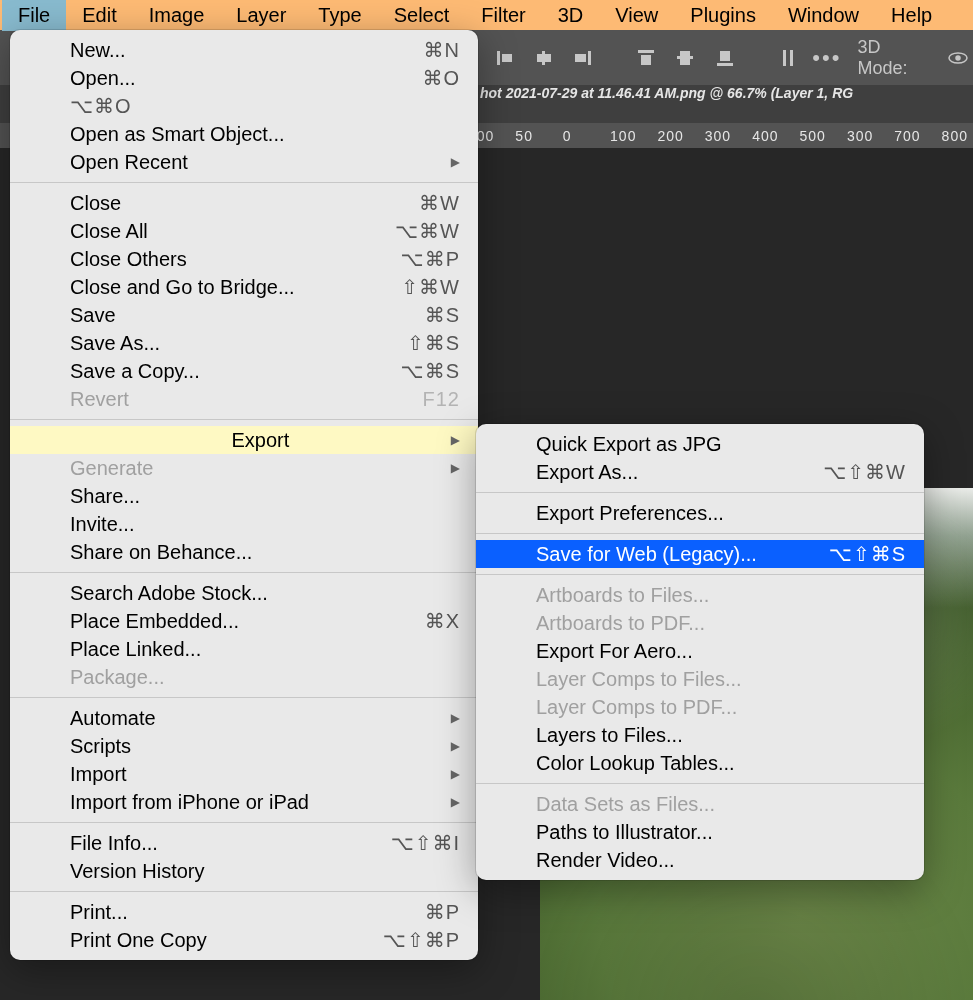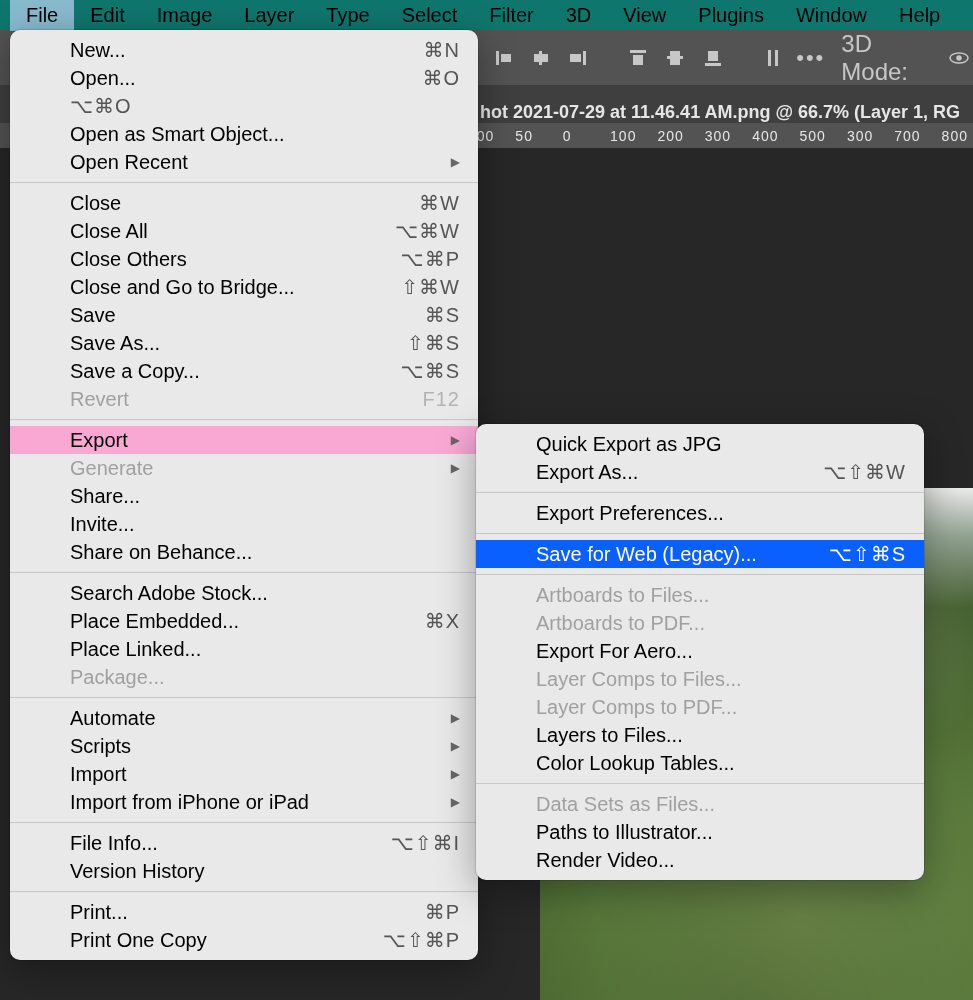--- a/index.html
+++ b/index.html
@@ -1,29 +1,29 @@
 <!DOCTYPE html>
 <html><head>
 <meta charset="utf-8">
 <style>
 * { margin: 0; padding: 0; box-sizing: border-box; font-family: -apple-system, "Helvetica Neue", Arial, sans-serif; }
 body { width: 973px; height: 1000px; overflow: hidden; background: #535353; }
 
 
-.menubar { background: #0f766e; height: 30px; display: flex; align-items: center; padding-left: 10px; font-size: 20px; color: #000; }
+.menubar { background: #fdba74; height: 30px; display: flex; align-items: center; padding-left: 2px; font-size: 20px; color: #000; }
 .menubar .mitem { padding: 4px 16px; cursor: default; }
 .menubar .mitem.active { background: #88bace; }
 
 
 .toolbar { background: #535353; height: 55px; display: flex; align-items: center; gap: 10px; color: #bfbfbf; font-size: 17px; padding-left: 490px; }
 .toolbar .ticon { width: 30px; height: 30px; display: flex; align-items: center; justify-content: center; color: #c7c7c7; }
-.threeDLabel { margin-left: 6px; font-size: 24px; color: #c7c7c7; }
-
-
-.tabbar { background: #3f3f3f; height: 38px; color: #e6e6e6; font-size: 18px; display: flex; align-items: flex-end; padding-left: 480px; white-space: nowrap; overflow: hidden; font-weight: 600; }
+.threeDLabel { margin-left: 6px; font-size: 18px; color: #c7c7c7; }
+
+
+.tabbar { background: #3f3f3f; height: 38px; color: #e6e6e6; font-size: 14px; display: flex; align-items: flex-start; padding-left: 480px; white-space: nowrap; overflow: hidden; font-weight: 600; font-style: italic; }
 
 
 .ruler { background: #535353; height: 25px; color: #e6e6e6; font-size: 14px; display: flex; align-items: center; padding-left: 468px; gap: 16px; letter-spacing: 1px; }
 .ruler span { width: 42px; text-align: left; }
 
 
 .canvas { position: absolute; top: 148px; left: 0; right: 0; bottom: 0; background: #272727; }
 .image { position: absolute; left: 540px; top: 340px; width: 433px; height: 660px;
   background:
     radial-gradient(circle at 60% 65%, #6e8a4a 0%, #5a7a3c 40%, #3e5a28 70%, #1f3016 100%);
@@ -47,21 +47,21 @@
 }
 .menu.file { left: 10px; top: 30px; width: 468px; }
 .menu.export { left: 476px; top: 424px; width: 448px; }
 
 .menu-row { display: flex; align-items: center; height: 28px; padding: 0 18px 0 60px; cursor: default; }
 .menu-row .lbl { flex: 1; white-space: nowrap; }
 .menu-row .sc { color: #555; font-size: 20px; letter-spacing: 1px; }
 .menu-row .chev { color: #666; font-size: 22px; margin-left: auto; }
 .menu-row.disabled { color: #a0a0a0; justify-content: center; }
 .menu-row.disabled .sc { color: #b3b3b3; }
-.menu-row.hover { background: #f9a8d4; }
+.menu-row.hover { background: #fef9c3; text-align: center; }
 .menu-row.selected { background: #0a60ff; color: #fff; }
 .menu-row.selected .sc { color: #fff; }
 .menu-sep { height: 1px; background: #c7c7c7; margin: 6px 0; }
 
 
 .tb { display:inline-block; width:20px; height:20px; position:relative; }
 .tb::before, .tb::after { content:""; position:absolute; background:#c7c7c7; }
 .al1::before{left:2px;top:3px;width:3px;height:14px;} .al1::after{left:7px;top:6px;width:10px;height:8px;}
 .al2::before{left:8px;top:3px;width:3px;height:14px;} .al2::after{left:3px;top:6px;width:14px;height:8px;}
 .al3::before{left:15px;top:3px;width:3px;height:14px;} .al3::after{left:2px;top:6px;width:11px;height:8px;}

